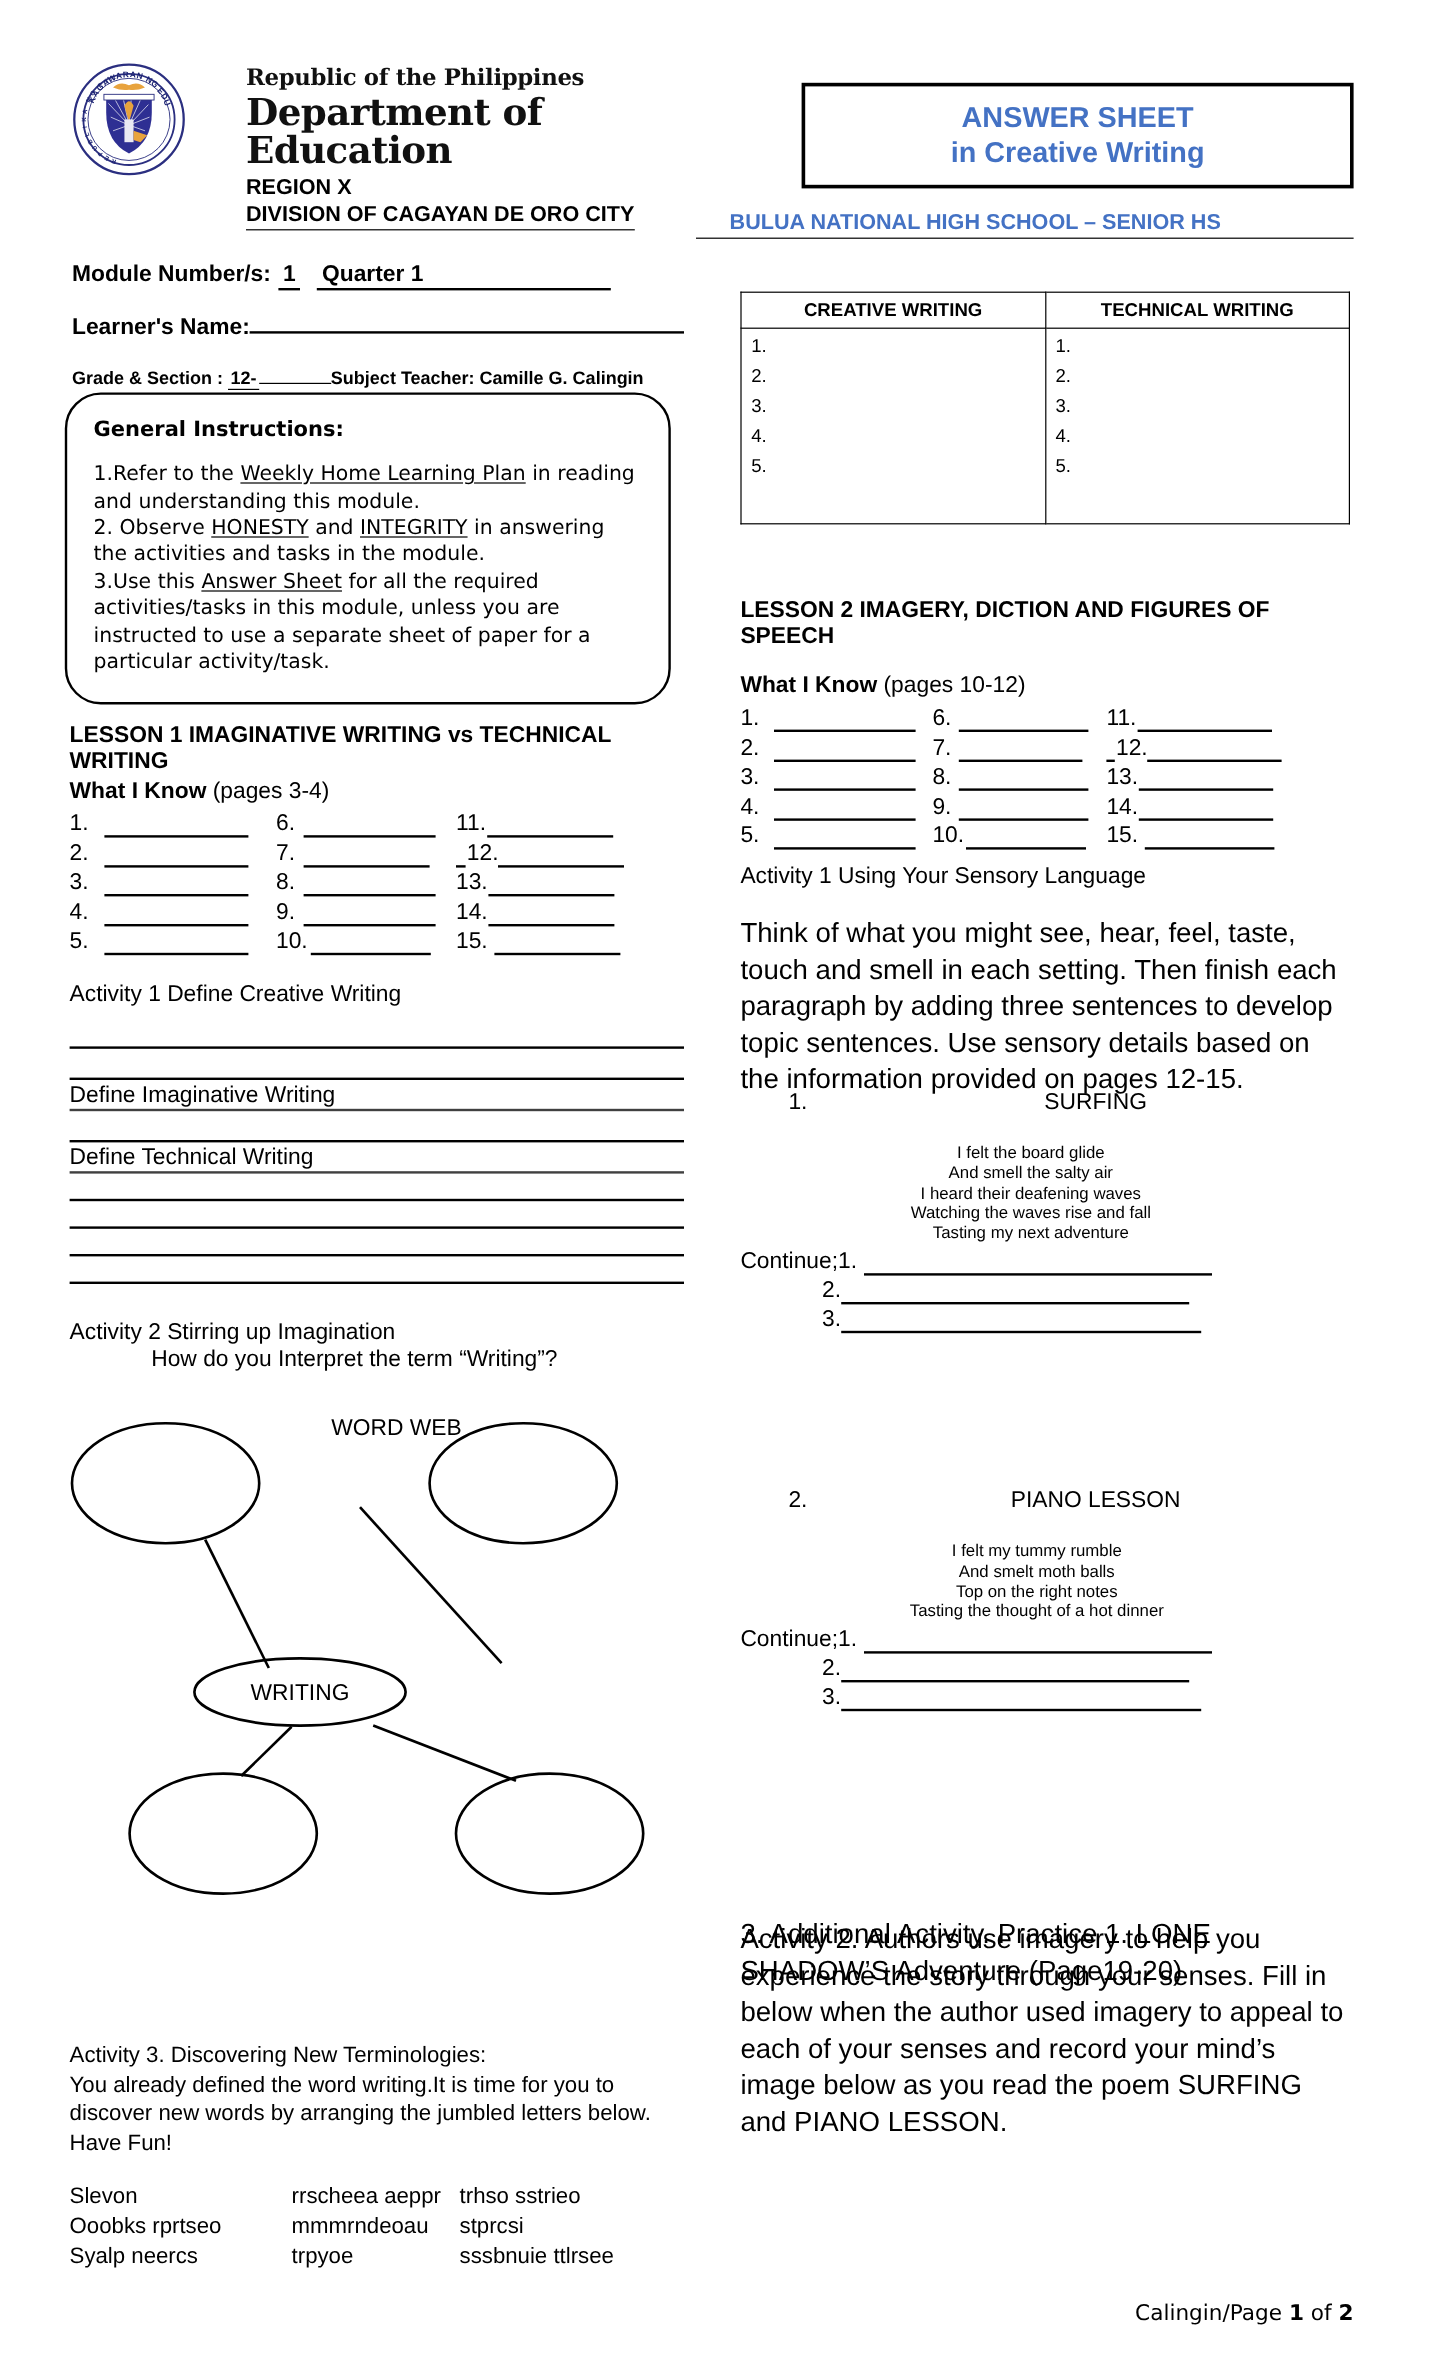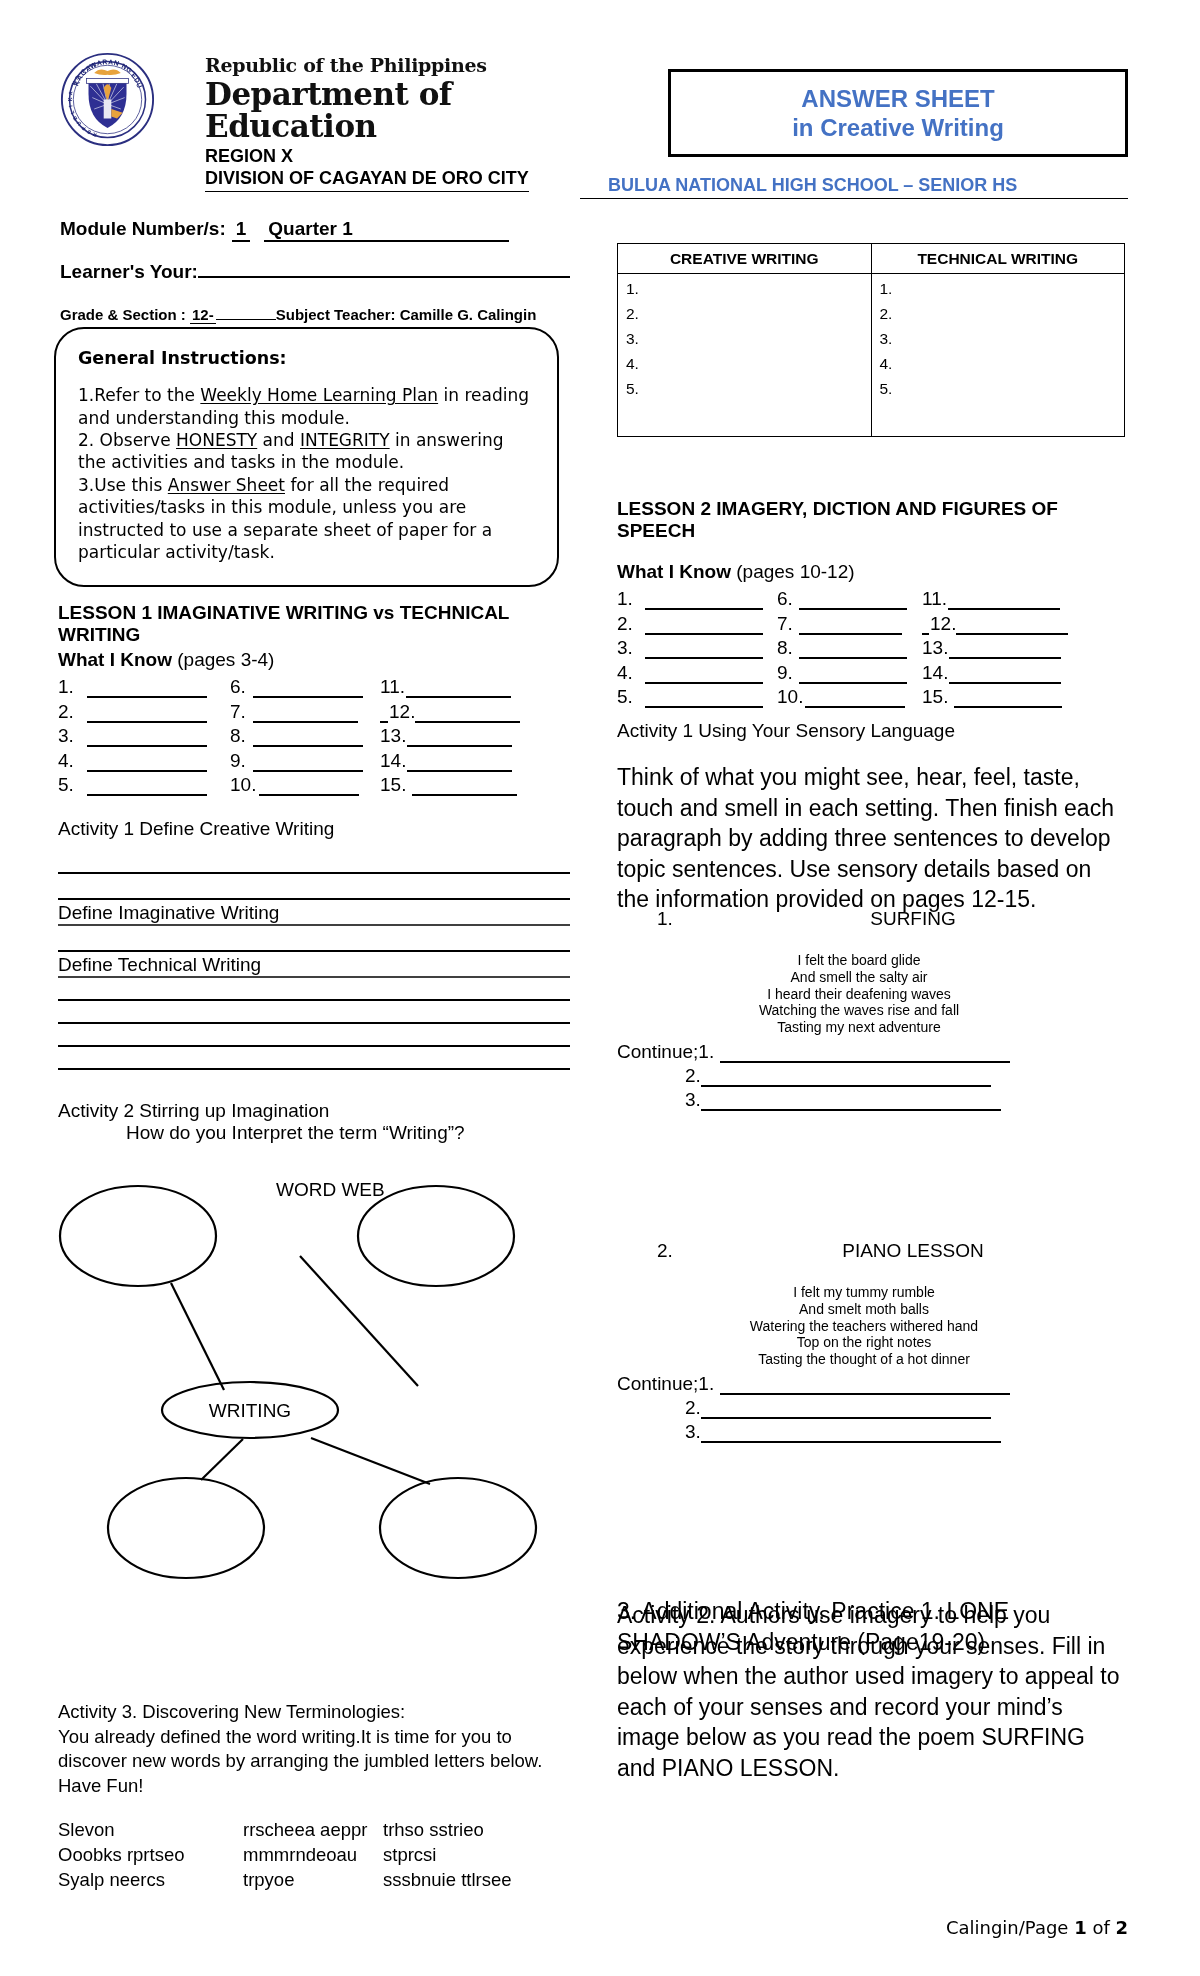--- a/index.html
+++ b/index.html
@@ -223,21 +223,21 @@
 
   <div class="left-col">
 
     <div class="mod-row">
       <span class="lbl">Module Number/s:</span>
       <span class="v1">1</span>
       <span class="q">Quarter 1</span>
     </div>
 
     <div class="learner-row">
-      <span>Learner's Your:</span>
+      <span>Learner's Name:</span>
       <span class="blank"></span>
     </div>
 
     <div class="grade-row">
       <span>Grade &amp; Section :</span>&nbsp;
       <span class="g12">12-</span><span class="gblank"></span>
       <span>Subject Teacher:</span>&nbsp;
       <span>Camille G. Calingin</span>
     </div>
   </div>
@@ -524,21 +524,20 @@
   </div>
 
   <div style="position:absolute;left:617px;top:1240px;width:512px;">
     <div style="display:flex;font-size:19px">
       <span style="width:140px;padding-left:40px">2.</span>
       <span style="flex:1;text-align:center;padding-right:60px">PIANO LESSON</span>
     </div>
     <div class="poem" style="margin-top:22px;padding-right:18px">
       <div class="ln">I felt my tummy rumble</div>
       <div class="ln">And smelt moth balls</div>
-      <div class="ln">Watering the teachers withered hand</div>
       <div class="ln">Top on the right notes</div>
       <div class="ln">Tasting the thought of a hot dinner</div>
     </div>
     <div class="cont-row" style="margin-top:3px">
         <span class="lab">Continue;1.</span>
         <span class="cline" style="width:290px;margin-left:6px"></span>
       </div>
     <div class="cont-row">
         <span class="lab" style="margin-left:68px">2.</span>
         <span class="cline" style="width:290px"></span>

